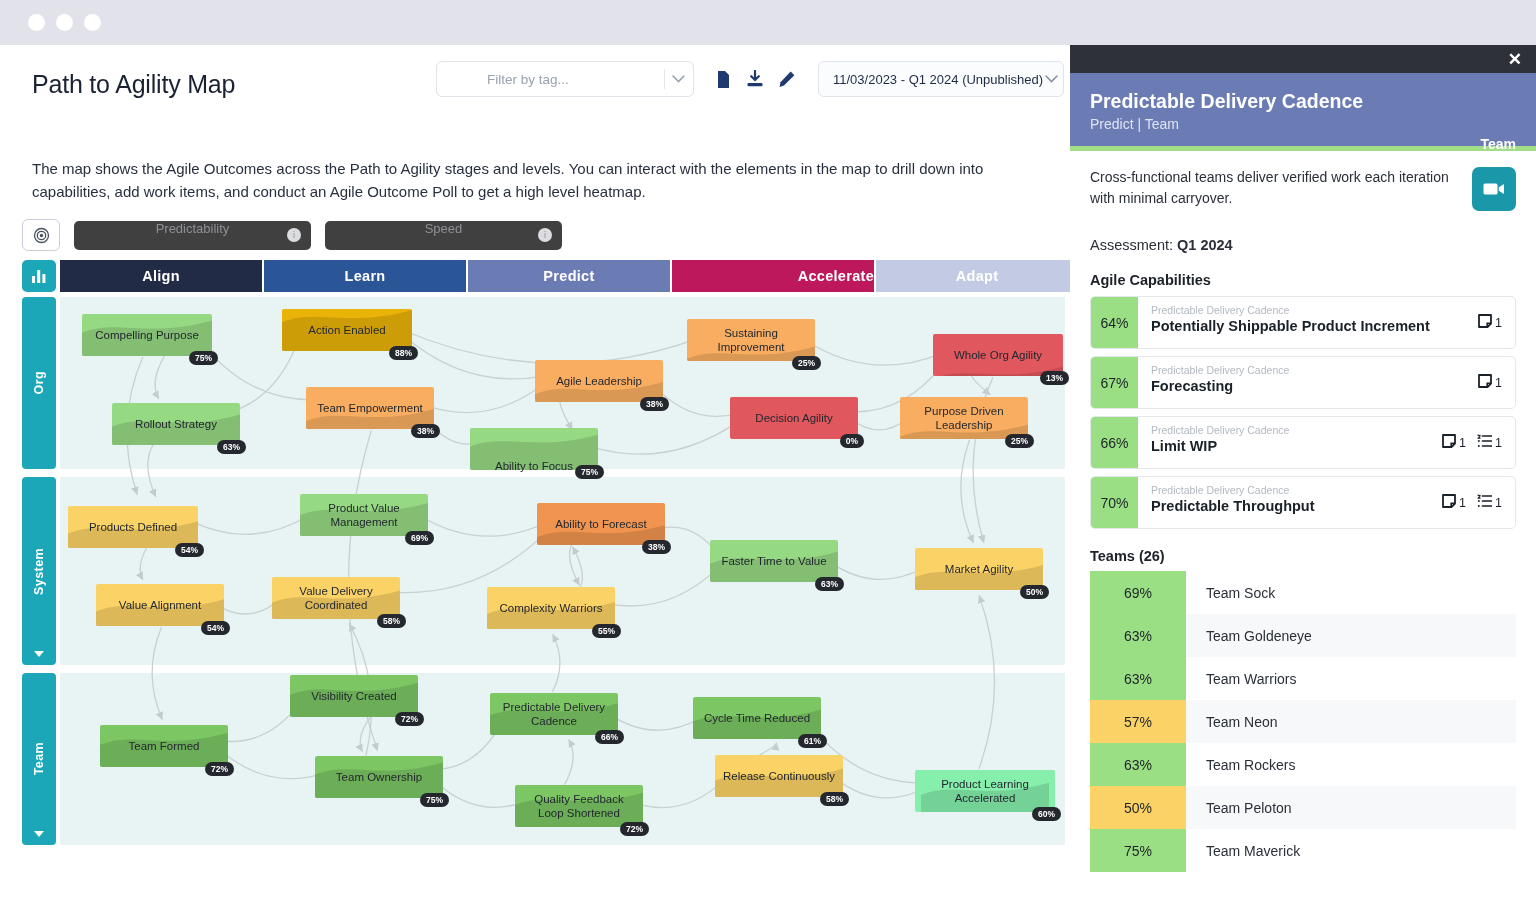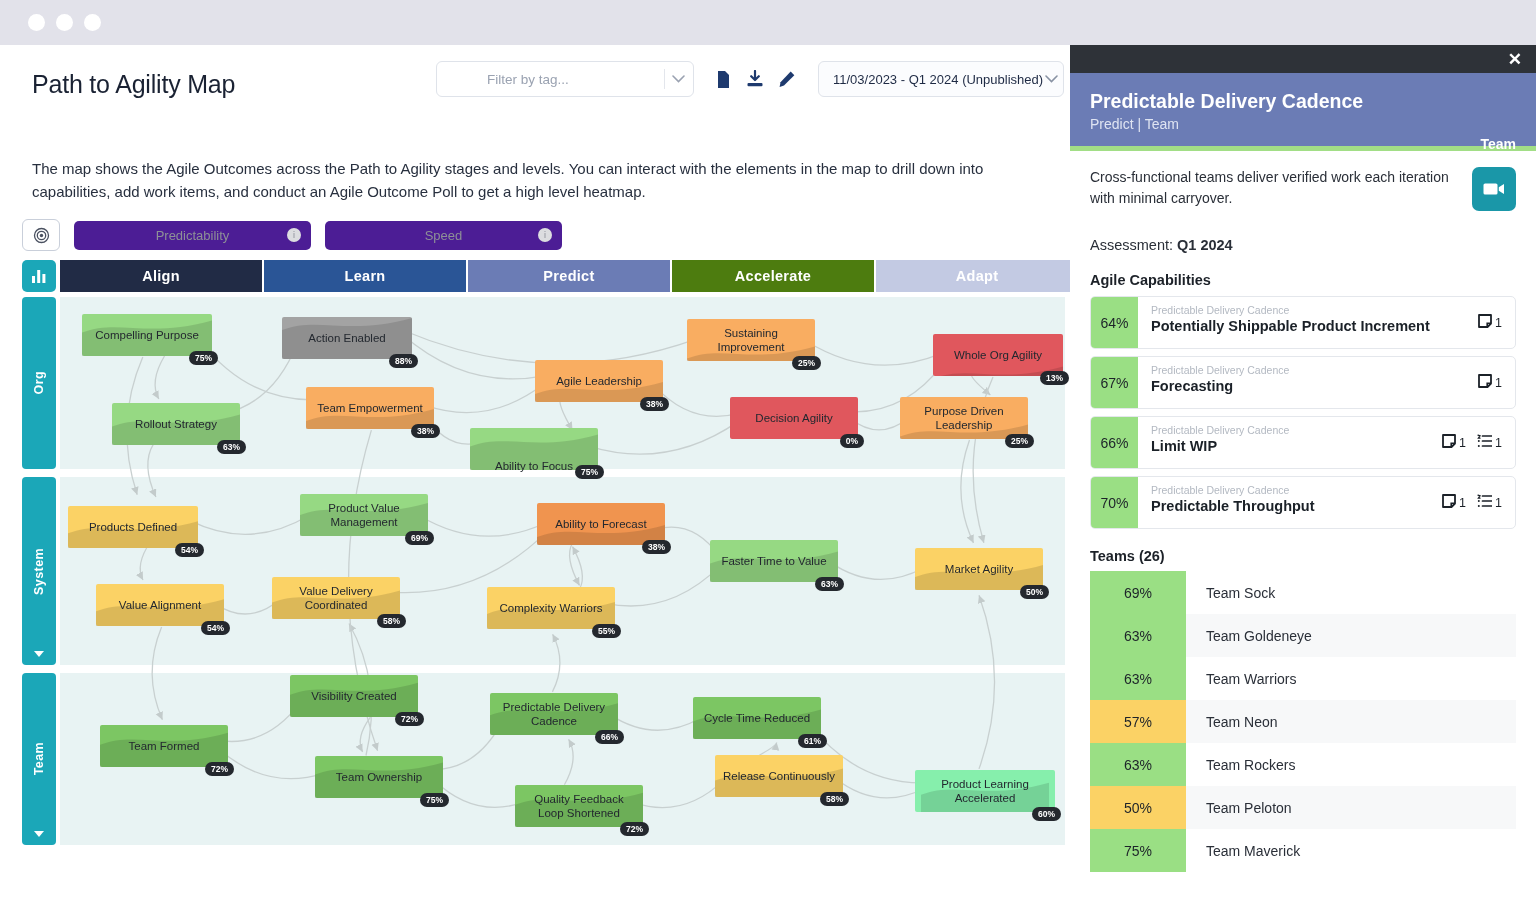--- a/index.html
+++ b/index.html
@@ -59,22 +59,22 @@
     font-size:15px; line-height:23px; color:#28303f;
   }
 
   
   .chiprow { position:absolute; left:22px; top:174px; display:flex; align-items:center; gap:14px; }
   .target-btn {
     width:38px; height:32px; border:1px solid #c9cfda; border-radius:6px; background:#fff;
     display:flex; align-items:center; justify-content:center;
   }
   .chip {
-    height:29px; border-radius:5px; background:#4c1d95; position:relative;
-    display:flex; align-items:center; justify-content:center;
+    height:29px; border-radius:5px; background:#404040; position:relative;
+    display:flex; align-items:flex-start; justify-content:center;
   }
   .chip .lbl { font-size:13px; color:#8e9097; }
   .chip .info {
     position:absolute; right:10px; top:50%; transform:translateY(-50%);
     width:14px; height:14px; border-radius:50%; background:#dcdde0;
     display:flex; align-items:center; justify-content:center;
     font-size:9px; color:#a9abb2; font-weight:700;
   }
   #chip-pred { width:237px; }
   #chip-speed { width:237px; }
@@ -265,21 +265,21 @@
       <div id="stages" style="display:flex;gap:2px;">
           <div class="stage" style="background: rgb(33, 43, 69);">
             <span>Align</span>
           </div>
           <div class="stage" style="background: rgb(42, 85, 150);">
             <span>Learn</span>
           </div>
           <div class="stage" style="background: rgb(107, 124, 181);">
             <span>Predict</span>
           </div>
-          <div class="stage" style="background: #4d7c0f;">
+          <div class="stage" style="background: #be185d; justify-content: flex-end;">
             <span>Accelerate</span>
           </div>
           <div class="stage" style="background: rgb(195, 202, 227);">
             <span>Adapt</span>
           </div>
         </div>
     </div>
 
     <div class="maparea">
       <div id="rails">
@@ -352,21 +352,21 @@
           <path d="M349.4,133.1 Q300.8,294.7 355.6,453.8" stroke="#c8d0d0" stroke-width="1.3" fill="none" marker-end="url(#ah)"></path>
         </svg>
       <div id="nodes">
           <div class="node" style="left: 60px; top: 17px; width: 130px; height: 42px; background: rgb(150, 217, 131);">
             <div class="wave"><svg width="130" height="42" viewBox="0 0 130 42" preserveAspectRatio="none">
                 <path d="M0,18.5 C36.400000000000006,4.5 65,24.5 130,6.5 L130,42 L0,42 Z" fill="rgba(0,0,0,0.12)"></path>
               </svg></div>
             <span style="position: relative; z-index: 2;">Compelling Purpose</span>
             <div class="pct">75%</div>
           </div>
-          <div class="node" style="left: 260px; top: 12px; width: 130px; height: 42px; background: #a3a3a3; margin-top: 8px;">
+          <div class="node" style="left: 260px; top: 12px; width: 130px; height: 42px; background: #eab308;">
             <div class="wave"><svg width="130" height="42" viewBox="0 0 130 42" preserveAspectRatio="none">
                 <path d="M0,13.0 C36.400000000000006,-1.0 65,19.0 130,1.0 L130,42 L0,42 Z" fill="rgba(0,0,0,0.12)"></path>
               </svg></div>
             <span style="position: relative; z-index: 2;">Action Enabled</span>
             <div class="pct">88%</div>
           </div>
           <div class="node" style="left: 665px; top: 22px; width: 128px; height: 42px; background: rgb(249, 173, 97);">
             <div class="wave"><svg width="128" height="42" viewBox="0 0 128 42" preserveAspectRatio="none">
                 <path d="M0,39.5 C35.84,25.5 64,45.5 128,27.5 L128,42 L0,42 Z" fill="rgba(0,0,0,0.12)"></path>
               </svg></div>

